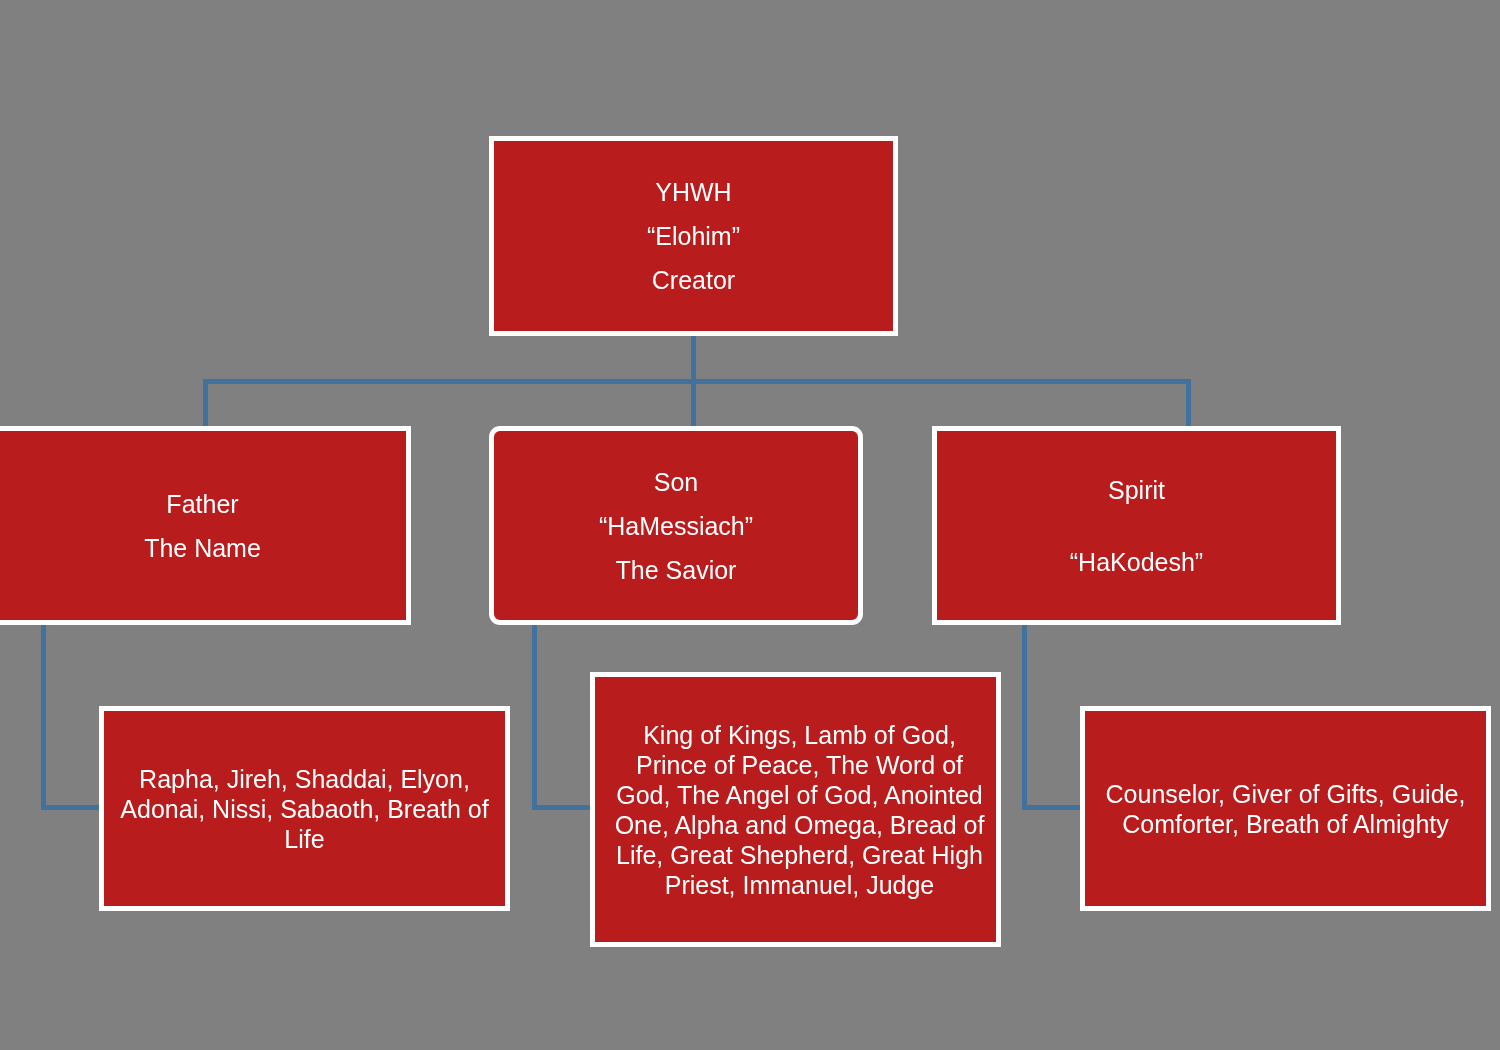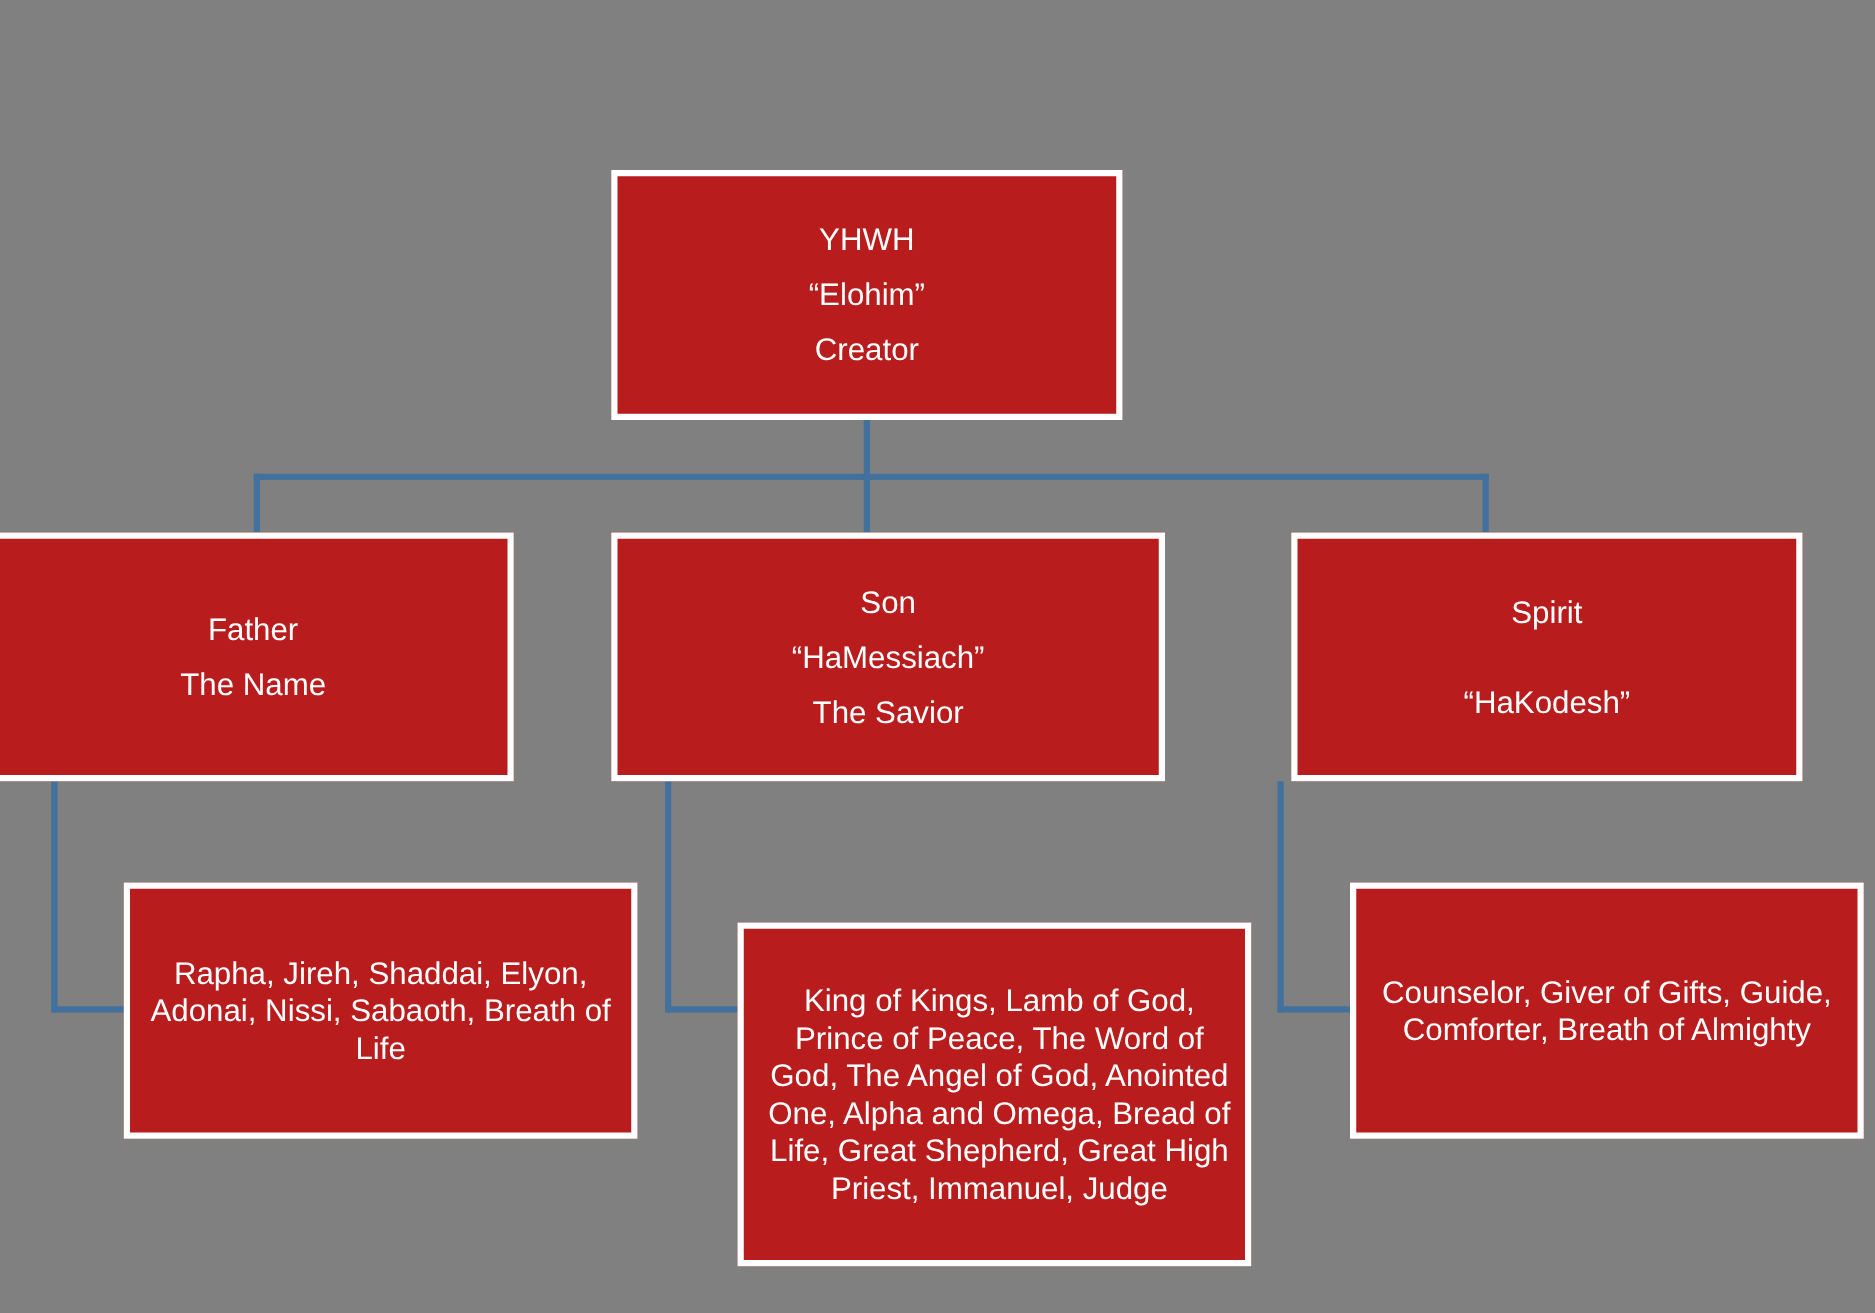--- a/index.html
+++ b/index.html
@@ -61,26 +61,26 @@
     font-size: 25px;
     line-height: 30px;
     white-space: normal;
   }
 
   
   #node-yhwh      { left: 489px;  top: 136px; width: 409px; height: 200px; }
 
   
   #node-father    { left: -6px;   top: 426px; width: 417px; height: 199px; }
-  #node-son       { left: 489px;  top: 426px; width: 443px; height: 199px; }
-  #node-spirit    { left: 1033px;  top: 426px; width: 409px; height: 199px; gap: 28px; }
+  #node-son       { left: 489px;  top: 426px; width: 374px; height: 199px; border-radius: 11px; }
+  #node-spirit    { left: 932px;  top: 426px; width: 409px; height: 199px; gap: 28px; }
 
   
   #node-father-names { left: 99px;   top: 706px; width: 411px; height: 205px; }
-  #node-son-names    { left: 590px;  top: 738px; width: 411px; height: 275px; padding-left: 16px; }
+  #node-son-names    { left: 590px;  top: 672px; width: 411px; height: 275px; padding-left: 16px; }
   #node-spirit-names { left: 1080px; top: 706px; width: 411px; height: 205px; }
 
   
   
   #conn-root-stem      { left: 691px;  top: 336px; width: 5px;   height: 48px; }
   
   #conn-root-bus       { left: 203px;  top: 379px; width: 988px; height: 5px; }
   
   #conn-drop-father    { left: 203px;  top: 379px; width: 5px;   height: 47px; }
   #conn-drop-son       { left: 691px;  top: 379px; width: 5px;   height: 47px; }

